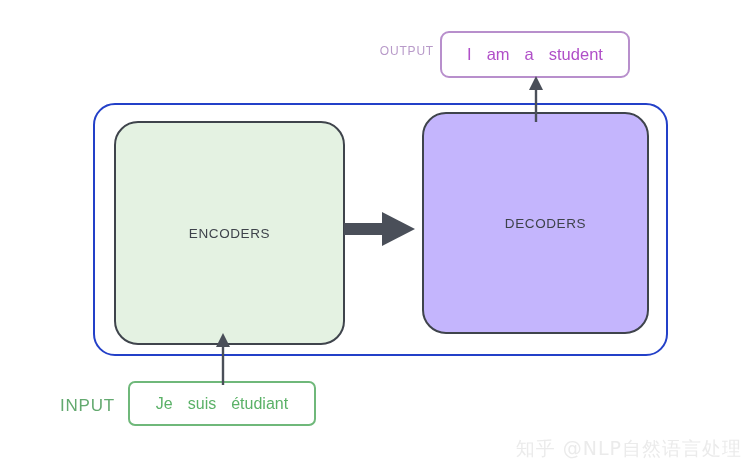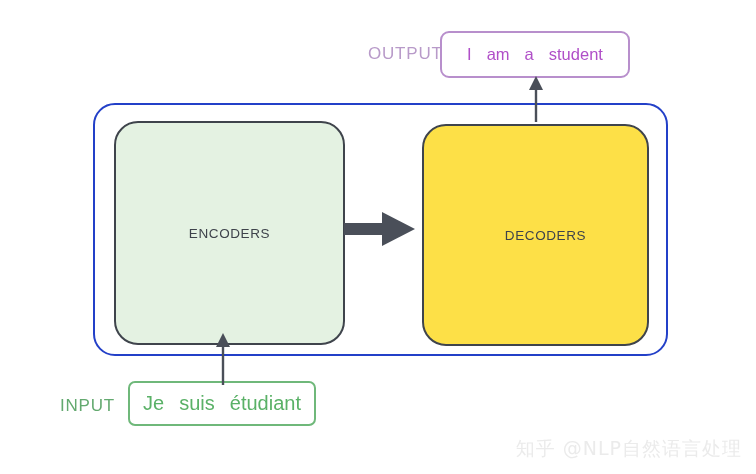--- a/index.html
+++ b/index.html
@@ -55,24 +55,24 @@
   }
   .encoders-block {
     left: 114px;
     top: 114px;
     width: 231px;
     height: 224px;
     background: #e4f2e2;
   }
   .decoders-block {
     left: 422px;
-    top: 117px;
+    top: 105px;
     width: 227px;
     height: 222px;
-    background: #fde047;
+    background: #c4b5fd;
     padding-left: 20px;
   }
 
   
   .mid-arrow {
     left: 344px;
     top: 210px;
     width: 72px;
     height: 38px;
   }
@@ -95,42 +95,42 @@
   .output-box .token {
     font-size: 16.5px;
     color: #b04fc8;
     white-space: nowrap;
   }
   .output-label {
     left: 368px;
     top: 44px;
     width: 66px;
     text-align: right;
-    font-size: 17px;
+    font-size: 12px;
     letter-spacing: 0.8px;
     color: #b89ac9;
   }
 
   
   .input-box {
     left: 128px;
     top: 381px;
     width: 188px;
     height: 45px;
     border: 2px solid #6fb87a;
     border-radius: 7px;
     background: #ffffff;
     display: flex;
     align-items: center;
     justify-content: center;
     gap: 15px;
     padding: 0 12px;
   }
   .input-box .token {
-    font-size: 20px;
+    font-size: 16px;
     color: #5ab167;
     white-space: nowrap;
   }
   .input-label {
     left: 55px;
     top: 396px;
     width: 60px;
     text-align: right;
     font-size: 17px;
     letter-spacing: 0.8px;

